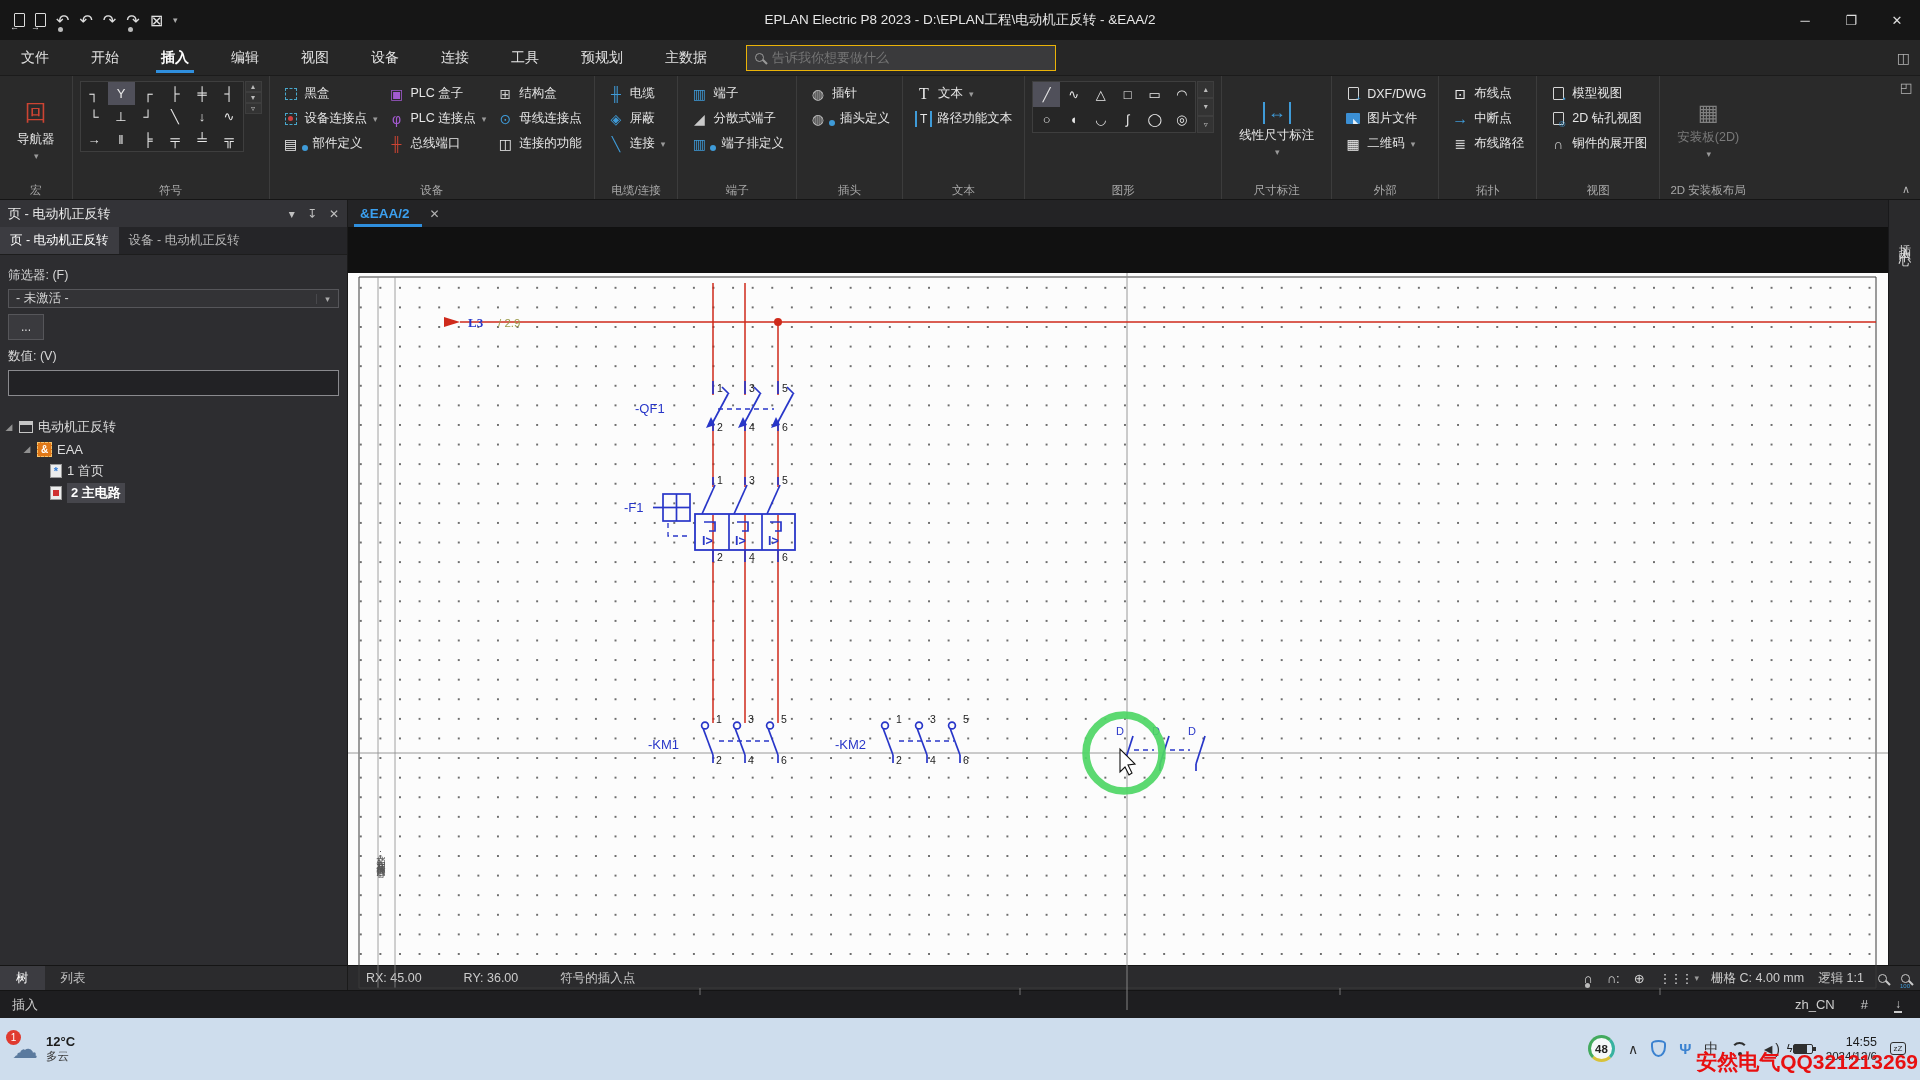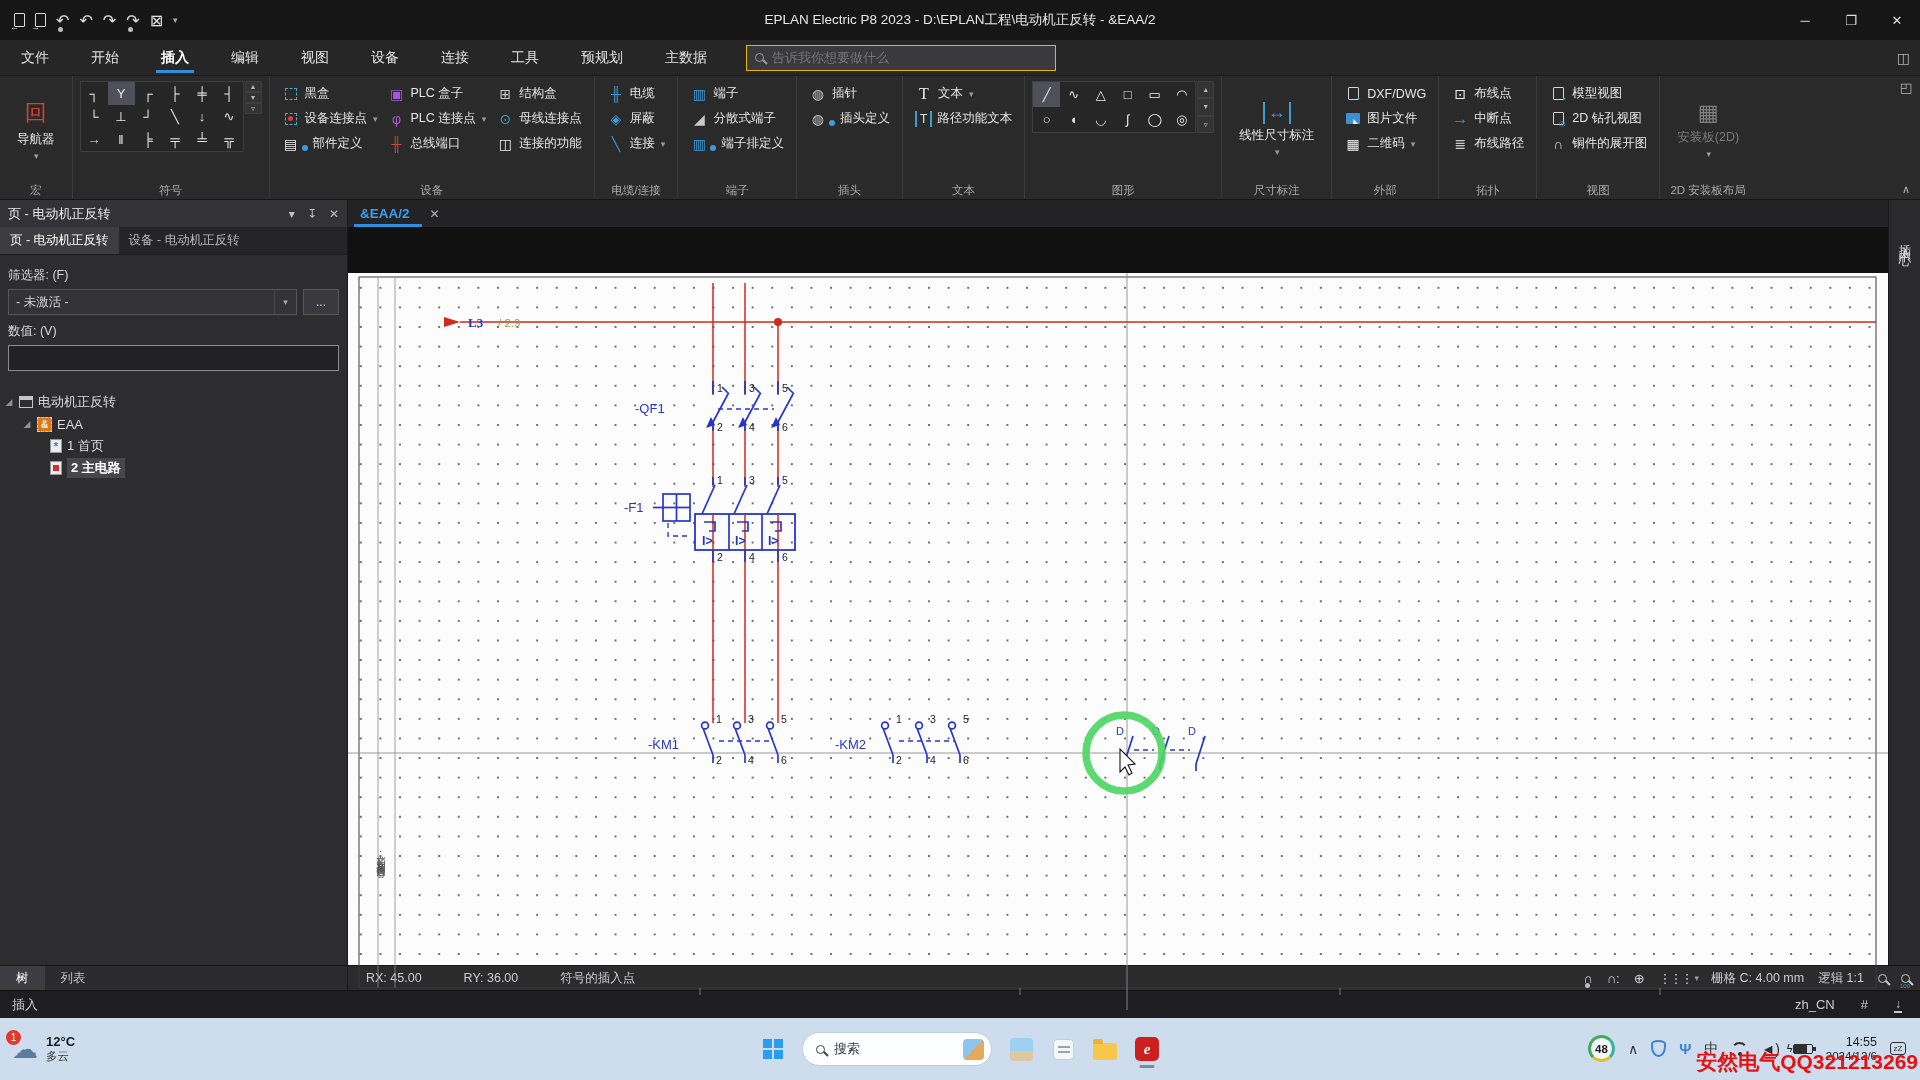--- a/index.html
+++ b/index.html
@@ -64,21 +64,21 @@
 
   
   .panel { width:348px; background:#2d2d30; border-right:1px solid #1a1a1a; display:flex; flex-direction:column; }
   .panel-title { height:27px; display:flex; align-items:center; padding:0 8px; color:#e8e8e8; font-size:13px; background:#333337; }
   .panel-title .sp { margin-left:auto; display:flex; gap:12px; color:#c0c0c0; font-size:12px; }
   .ptabs { display:flex; background:#252528; border-bottom:1px solid #1d1d1d; }
   .ptab { padding:5px 10px; font-size:12.5px; color:#b8b8b8; }
   .ptab.active { background:#3c3c41; color:#fff; }
   .pbody { padding:8px 8px 0 8px; color:#d8d8d8; font-size:12.5px; }
   .plabel { margin:4px 0 5px 0; }
-  .drop-row { display:flex; gap:6px; margin-bottom:8px; }
+  .drop-row { display:flex; gap:6px; margin-bottom:8px;flex-direction:column; }
   .dropdown { flex:1; height:26px; background:#333336; border:1px solid #56565a; display:flex; align-items:center; }
   .dropdown .dval { flex:1; padding:0 7px; color:#d5d5d5; }
   .dropdown .darr { width:22px; height:100%; display:flex; align-items:center; justify-content:center; color:#aaa; font-size:9px; border-left:1px solid #48484c; }
   .more-btn { width:36px; height:26px; background:#3a3a3e; border:1px solid #56565a; color:#ddd; display:flex; align-items:center; justify-content:center; font-size:12px; }
   .vinput { height:26px; background:#222225; border:1px solid #8a8a8e; margin-bottom:10px; }
   .tree { flex:1; padding:10px 4px; font-size:13px; color:#dcdcdc; }
   .trow { display:flex; align-items:center; gap:5px; height:22px; }
   .texp { width:10px; color:#909090; font-size:9px; text-align:center; }
   .proj-ic { width:14px; height:12px; border:1.2px solid #c5c5c5; position:relative; flex:none; }
   .proj-ic::before { content:""; position:absolute; top:0; left:0; right:0; height:3px; background:#c5c5c5; }
@@ -774,43 +774,20 @@
   </div>
 
   <div class="taskbar">
     <div class="tb-weather">
       <span class="cloud">☁<span class="nbadge">1</span></span>
       <span class="wtext">
         <span class="wtemp">12°C</span>
         <span class="wdesc">多云</span>
       </span>
     </div>
-    <div class="tb-center">
-      <span class="app-ic">
-          <span class="startwrap"></span>
-        </span>
-      <div class="search-pill">
-        <span class="lens"></span>
-        <span class="stext">搜索</span>
-        <span class="hot-ic"></span>
-      </div>
-      <span class="app-ic">
-          <span class="thumb-ic"></span>
-        </span>
-      <span class="app-ic">
-          <span class="whiteapp-ic"></span>
-        </span>
-      <span class="app-ic">
-          <span class="folder-ic"></span>
-        </span>
-      <span class="app-ic">
-          <span class="eplan-ic">e</span>
-          <span class="runbar"></span>
-        </span>
-    </div>
     <div class="tb-right">
       <span class="badge48">48</span>
       <span class="tray-g">∧</span>
       <span class="shield-ic"></span>
       <span class="mic-ic">Ψ</span>
       <span class="tray-g">中</span>
       <span class="wifi-ic"></span>
       <span class="tray-g">◄)</span>
       <span class="batt-ic">
           <span class="bolt">ϟ</span>

